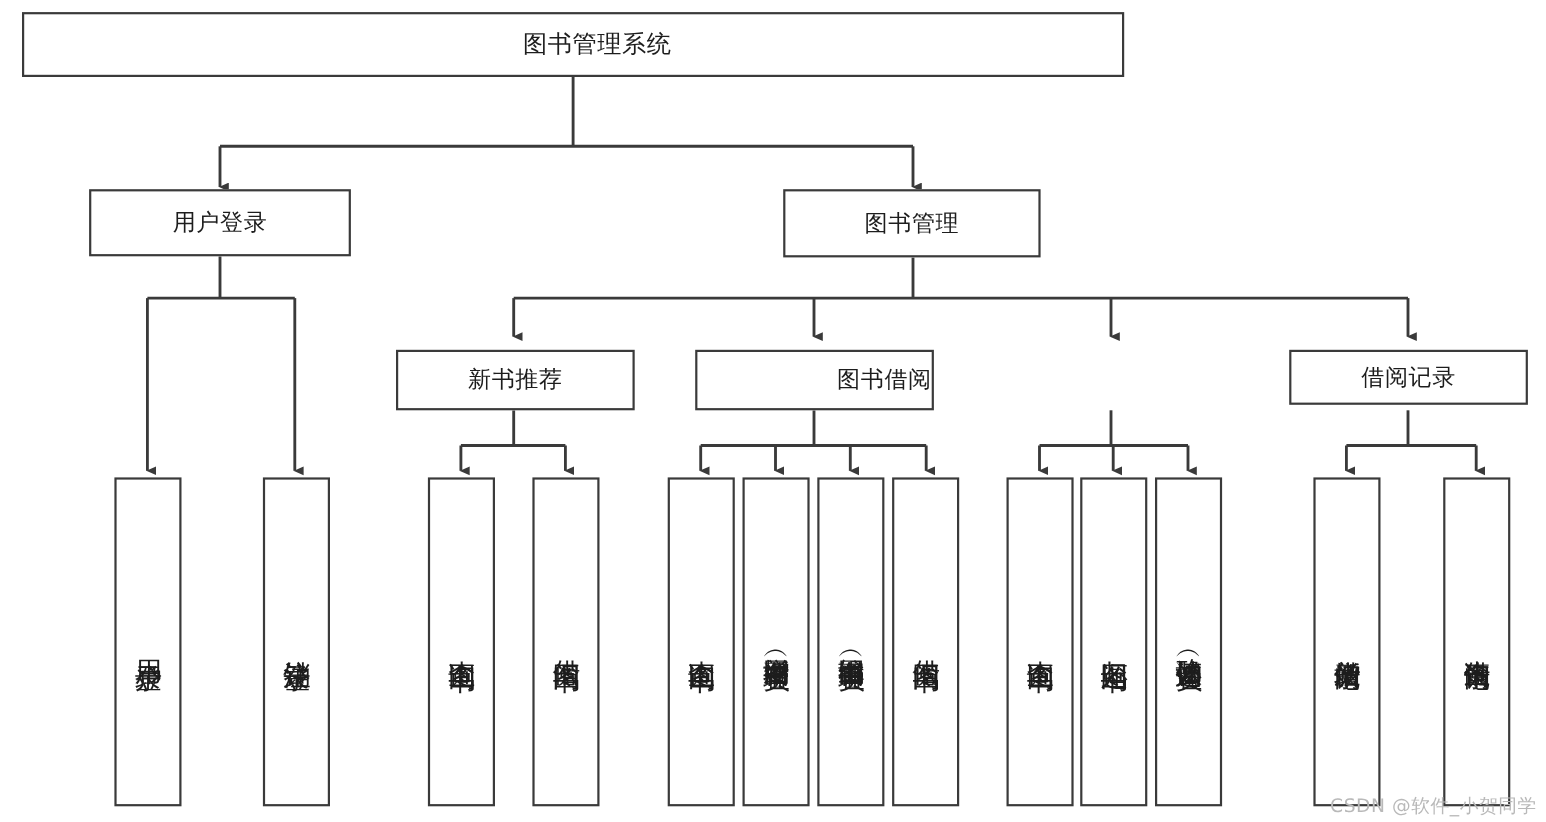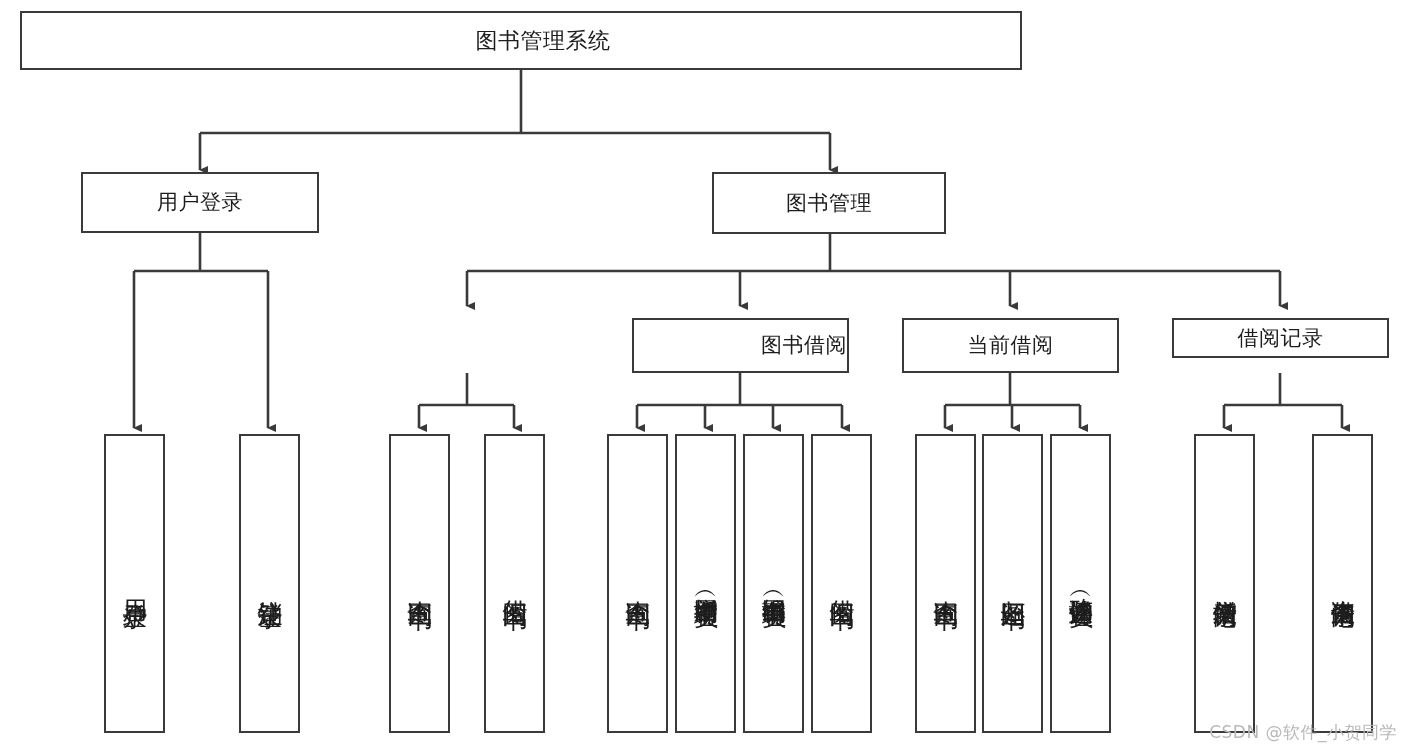--- a/index.html
+++ b/index.html
@@ -140,27 +140,27 @@
     <span class="node-label">图书管理系统</span>
   </div>
 
   <div class="node horiz" style="left:81px; top:172px; width:238px; height:61px;">
     <span class="node-label">用户登录</span>
   </div>
   <div class="node horiz" style="left:712px; top:172px; width:234px; height:62px;justify-content:center;">
     <span class="node-label">图书管理</span>
   </div>
 
+  <div class="node horiz" style="left:360px; top:318px; width:217px; height:55px;">
+    <span class="node-label">新书推荐</span>
+  </div>
   <div class="node horiz" style="left:632px; top:318px; width:217px; height:55px;justify-content:flex-end;">
     <span class="node-label">图书借阅</span>
   </div>
-  <div class="node horiz" style="left:902px; top:318px; width:217px; height:55px;">
-    <span class="node-label">当前借阅</span>
-  </div>
-  <div class="node horiz" style="left:1172px; top:318px; width:217px; height:40px;">
+  <div class="node horiz" style="left:1172px; top:318px; width:217px; height:50px;">
     <span class="node-label">借阅记录</span>
   </div>
 
   <div class="node vert" style="left:104px; top:434px; width:61px; height:299px;">
     <span class="node-label">用户登录</span>
   </div>
   <div class="node vert" style="left:239px; top:434px; width:61px; height:299px;">
     <span class="node-label">注销登录</span>
   </div>
 

